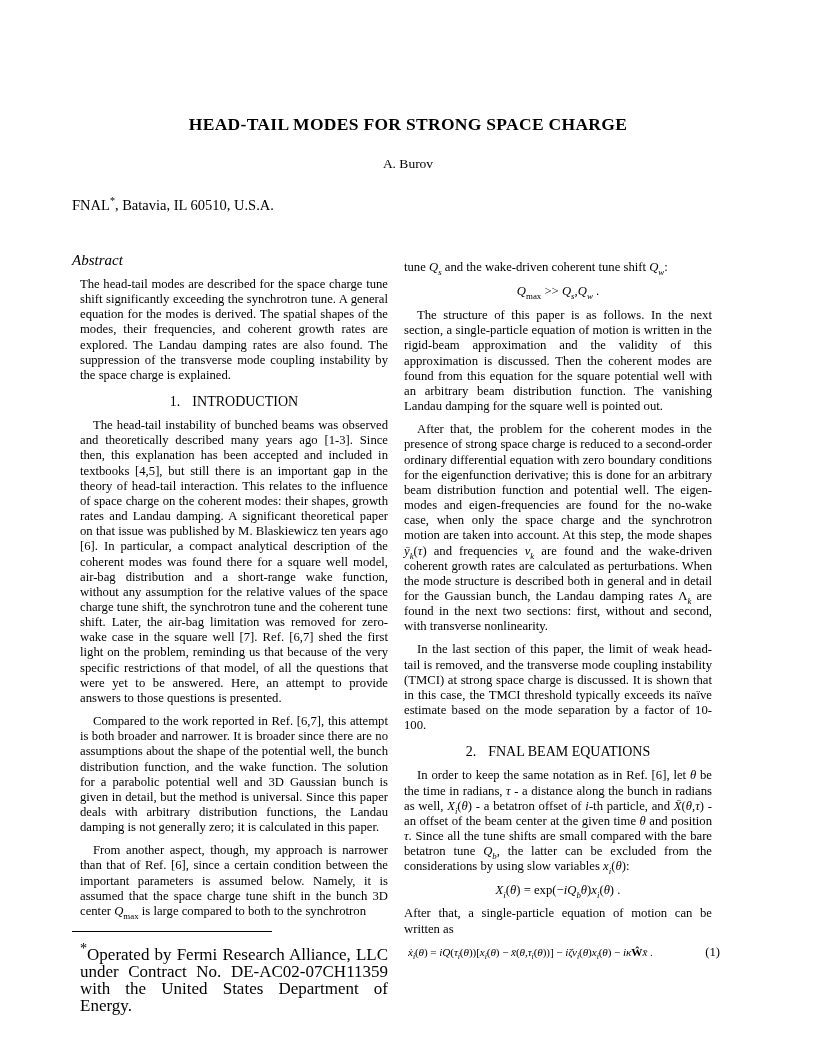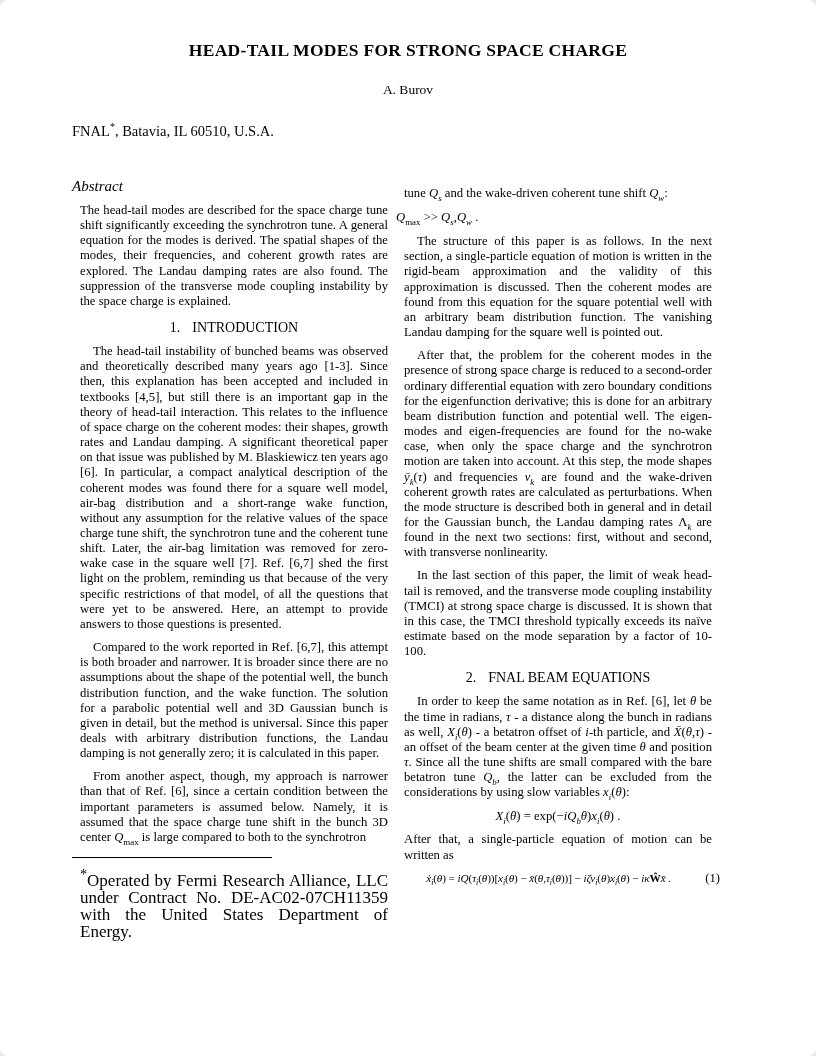--- a/index.html
+++ b/index.html
@@ -4,23 +4,22 @@
 <style>
   html,body{margin:0;padding:0;background:#e8e8e8;}
   .page{
     position:relative;
     width:816px;height:1056px;
     margin:0 auto;
     background:#ffffff;
     font-family:"Liberation Serif","DejaVu Serif",serif;
     color:#000;
     box-sizing:border-box;
-    padding:40px 72px 0 72px;
+    padding:114px 72px 0 72px;
     overflow:hidden;
-    border-radius:8px;
   }
   .title{
     font-size:17.5px;font-weight:bold;text-align:center;
     letter-spacing:0.3px;margin:0 0 21px 0;
   }
   .author{font-size:13.5px;text-align:center;margin:0 0 25px 0;}
   .affil{font-size:14.5px;margin:0 0 38px 0;}
   .cols{
     display:flex;position:relative;
     height:772px;align-items:stretch;
@@ -29,24 +28,24 @@
   .body-text, p{font-size:12.7px;line-height:15.15px;}
   p{margin:8px;text-align:justify;}
   p.ind{text-indent:13px;}
   p.noind{text-indent:0;}
   .abs-h{font-style:italic;font-size:15px;font-weight:normal;margin:0 0 1px 0;}
   h3.sec{
     font-size:14px;font-weight:normal;text-align:center;
     margin:11px 0 7px 0;
   }
   h3.sec .sec-num{margin-right:12px;}
-  .ineq{font-size:12.7px;line-height:17px;text-align:left;margin:1px 0 2px 0;}
+  .ineq{font-size:12.7px;line-height:17px;text-align:center;margin:1px 0 2px 0;}
   .eqline{display:flex;align-items:baseline;margin:3px 0 3px 0;}
   .eq-center{flex:1;text-align:center;font-size:12.7px;line-height:16px;}
-  .eq1{display:flex;align-items:baseline;margin:4px 0 0 0;text-align:center;}
+  .eq1{display:flex;align-items:baseline;margin:4px 0 0 12px;}
   .eq1 .eq-body{flex:1;font-size:11.2px;white-space:nowrap;letter-spacing:-0.1px;}
   .eq1 .eq-no{font-size:12.7px;margin-left:4px;}
   .footnote{position:absolute;left:0;bottom:2px;width:100%;}
   .fnrule{width:200px;border-top:1px solid #000;margin-bottom:4px;}
   .footnote p{font-size:17px;line-height:17px;text-align:justify;}
   .it{font-style:italic;}
   .b{font-weight:bold;}
   .sb{vertical-align:sub;font-size:0.70em;line-height:0;}
   .sp{vertical-align:super;font-size:0.70em;line-height:0;}
 </style>

